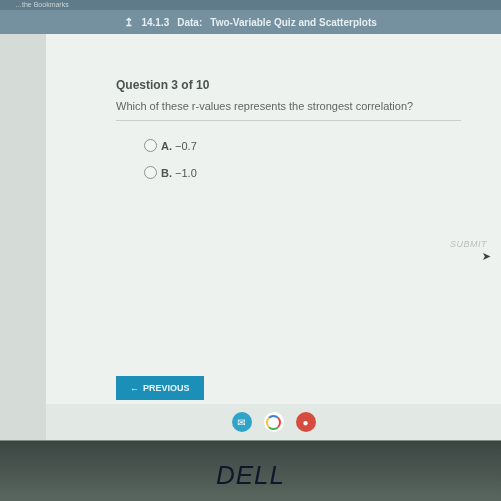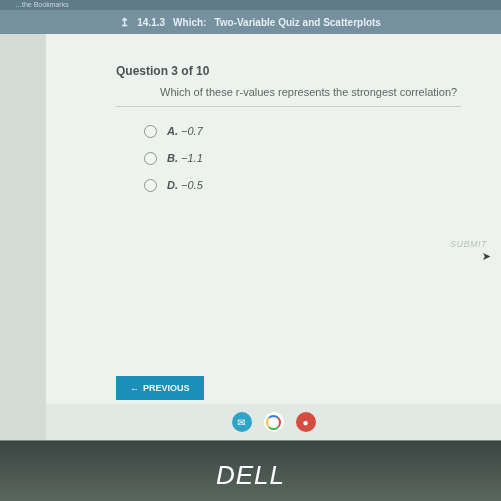--- a/index.html
+++ b/index.html
@@ -36,50 +36,49 @@
       gap: 8px;
       color: #e6eef2;
       font-size: 10px;
       font-weight: bold;
     }
     .header .back-icon { font-size: 11px; }
     .content {
       background: #edf2ee;
       margin-left: 46px;
       margin-right: 0;
-      padding: 30px 0 12px 70px;
+      padding: 44px 0 12px 70px;
       height: 384px;
       position: relative;
     }
     .question-head {
       font-size: 12px;
       font-weight: bold;
       color: #4a5452;
       margin-bottom: 8px;
     }
     .question-text {
       font-size: 11px;
       color: #5d6763;
       margin-bottom: 8px;
-      margin-left: 44px;
     }
     .divider {
       border-top: 1px solid #c8d0cc;
       margin-bottom: 18px;
       margin-right: 40px;
     }
     .choices {
       padding-left: 28px;
     }
     .choice {
       display: flex;
-      gap: 10px;
+      align-items: center;
+      gap: 4px;
       margin-bottom: 14px;
       cursor: pointer;
-      font-style: italic;
     }
     .radio-circle {
       width: 13px;
       height: 13px;
       border: 1.5px solid #8a948f;
       border-radius: 50%;
       background: #f2f6f3;
     }
     .choice-label {
       font-size: 11px;
@@ -161,70 +160,63 @@
       left: 0;
       right: 0;
       height: 60px;
       background: linear-gradient(#3b4541, #5a6660);
     }
     .dell-logo {
       position: absolute;
       bottom: 10px;
       left: 50%;
       transform: translateX(-50%);
-      color: #ffffff;
+      color: #0f172a;
       font-size: 26px;
       font-weight: 300;
       letter-spacing: 1px;
       font-style: italic;
     }
   </style>
 </head>
 <body>
 
 <div class="laptop-edge"></div>
 <div class="dell-logo">DELL</div>
 
 <div class="screen">
   <div class="topstrip">
     <span>…the Bookmarks</span>
   </div>
 
   <div class="header">
     <span class="back-icon">↥</span>
     <span>14.1.3</span>
-    <span>Which:</span>
+    <span>Data:</span>
     <span>Two-Variable Quiz and Scatterplots</span>
   </div>
 
   <div class="content">
     <div class="question-head">Question 3 of 10</div>
     <div class="question-text">Which of these r-values represents the strongest correlation?</div>
     <div class="divider"></div>
 
     <div class="choices">
       <div class="choice">
         <span class="radio-circle"></span>
         <span class="choice-label">
           <span class="letter">A.</span>
           <span>−0.7</span>
         </span>
       </div>
       <div class="choice">
         <span class="radio-circle"></span>
         <span class="choice-label">
           <span class="letter">B.</span>
-          <span>−1.1</span>
-        </span>
-      </div>
-      <div class="choice">
-        <span class="radio-circle"></span>
-        <span class="choice-label">
-          <span class="letter">D.</span>
-          <span>−0.5</span>
+          <span>−1.0</span>
         </span>
       </div>
     </div>
 
     <div class="submit">SUBMIT</div>
     <div class="cursor">➤</div>
 
     <button class="prev-btn">
       <span>←</span>
       <span>PREVIOUS</span>

